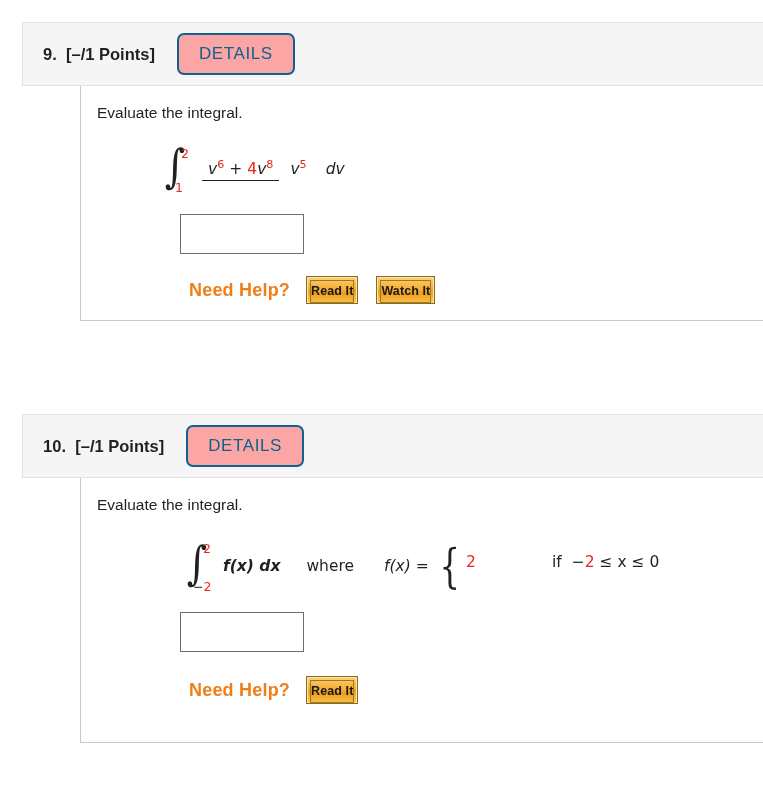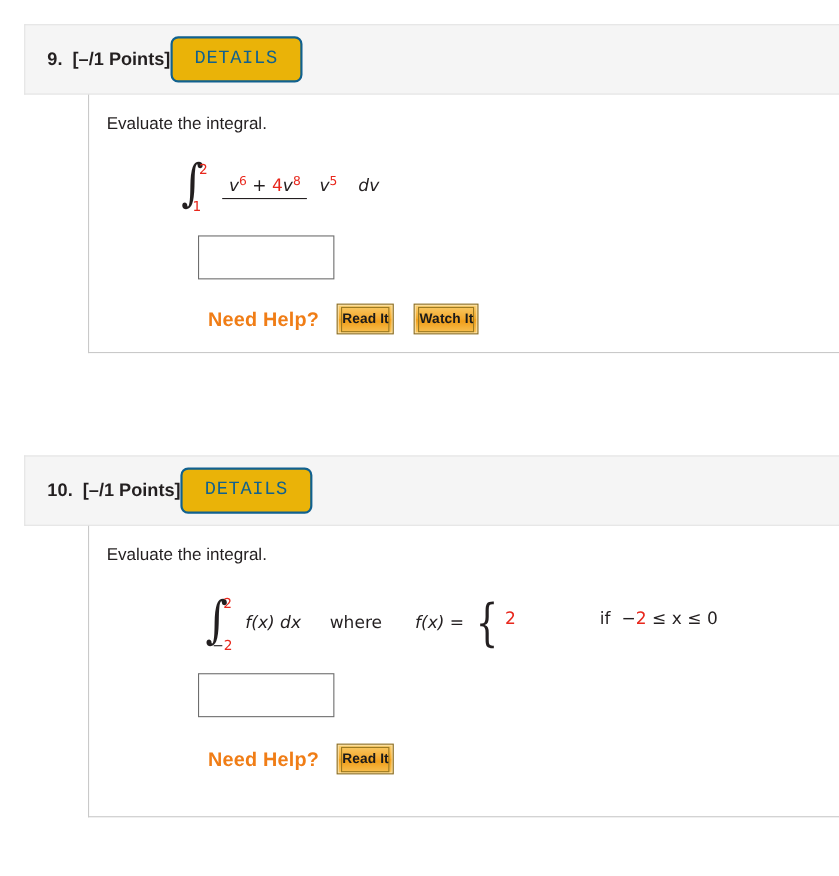--- a/index.html
+++ b/index.html
@@ -48,30 +48,31 @@
   }
   .q-points {
     font-size: 16.5px;
     font-weight: bold;
     color: #231f20;
     margin-left: 9px;
     white-space: nowrap;
   }
 
   .details-btn {
+    margin-left: 22px;
     border: 2px solid #10618f;
     border-radius: 7px;
-    background: #eab308;
+    background: #fca5a5;
     color: #10618f;
     font-size: 17px;
     letter-spacing: .6px;
     padding: 10px 20px 11px 20px;
     line-height: 1;
     cursor: pointer;
-    font-family: Liberation Mono, monospace;
+    font-family: Liberation Sans, sans-serif;
   }
 
   .q-code {
     margin-left: 25px;
     font-size: 16.5px;
     font-weight: bold;
     color: #231f20;
     white-space: nowrap;
   }
 
@@ -298,21 +299,21 @@
         <p class="prompt">Evaluate the integral.</p>
 
         <div class="math pw-row" style="margin:20px 0 0 88px; height:64px;">
 
           <span class="intwrap" style="width:38px; height:58px;">
             <span class="intsign" style="position:absolute; left:0; top:8px;">∫</span>
             <span class="lim-up red" style="left:18px; top:4px;">2</span>
             <span class="lim-lo" style="left:8px; top:42px;"><span>−</span><span class="red">2</span></span>
           </span>
 
-          <span class="mi" style="font-size:15.5px;">f(x) dx</span>
+          <span class="mi" style="font-size:15.5px;font-weight:bold;">f(x) dx</span>
 
           <span class="where-txt">where</span>
 
           <span class="fxeq mi">f(x) =</span>
 
           <span class="brace">{</span>
 
           <span class="pw-cases">
 
             <span class="pw-case">

